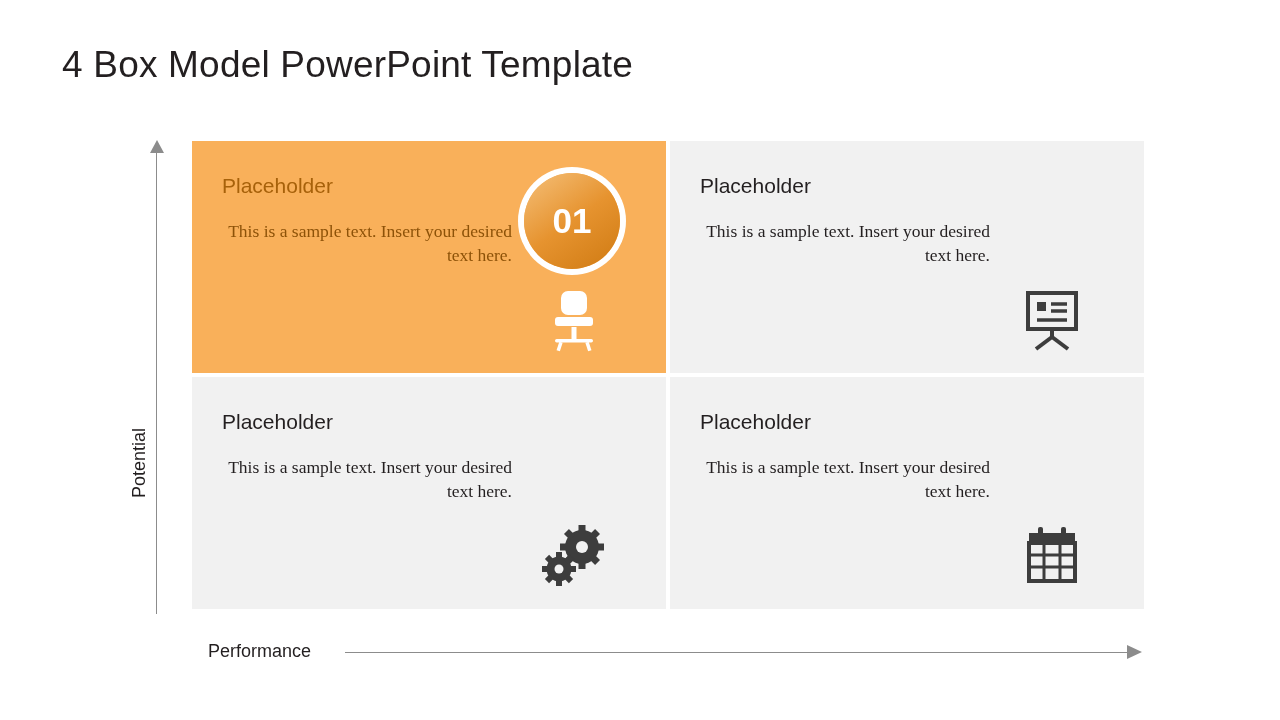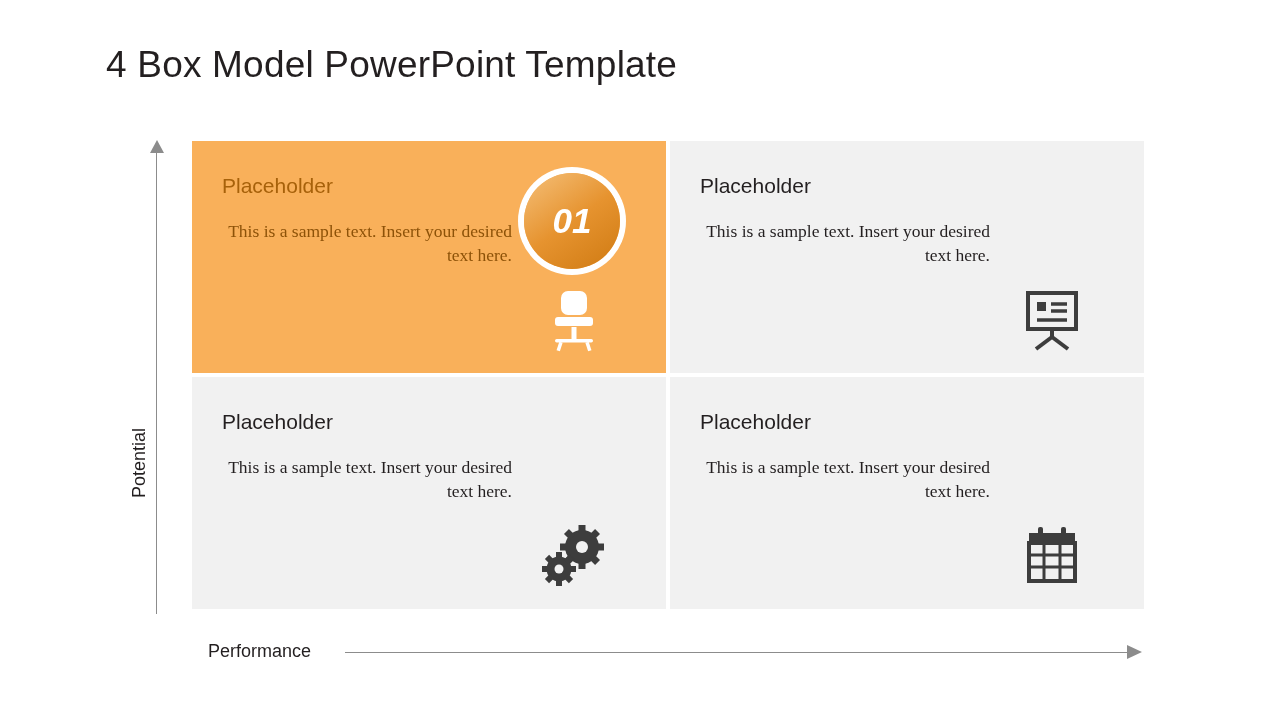--- a/index.html
+++ b/index.html
@@ -25,21 +25,20 @@
 
   #slide-title {
     position: absolute;
     left: 62px;
     top: 44px;
     font-size: 37px;
     font-weight: normal;
     color: #231f20;
     letter-spacing: 0.2px;
     white-space: nowrap;
-    margin-left: 44px;
   }
 
   
   #y-axis-line {
     position: absolute;
     left: 156px;
     top: 152px;
     width: 1px;
     height: 462px;
     background: #8c8c8c;
@@ -139,21 +138,20 @@
     height: 96px;
     border-radius: 50%;
     display: flex;
     align-items: center;
     justify-content: center;
     font-size: 35px;
     font-weight: bold;
     color: #231f20;
     box-shadow: 0 0 0 6px #ffffff;
     background: linear-gradient(145deg, #e9e9e9 0%, #cfcfcf 45%, #9e9e9e 100%);
-    font-style: italic;
   }
   .badge.orange {
     background: linear-gradient(145deg, #f5c07a 0%, #e6932f 50%, #cf7a12 100%);
     color: #ffffff;
   }
 
   
   .box-icon {
     position: absolute;
     right: 56px;

